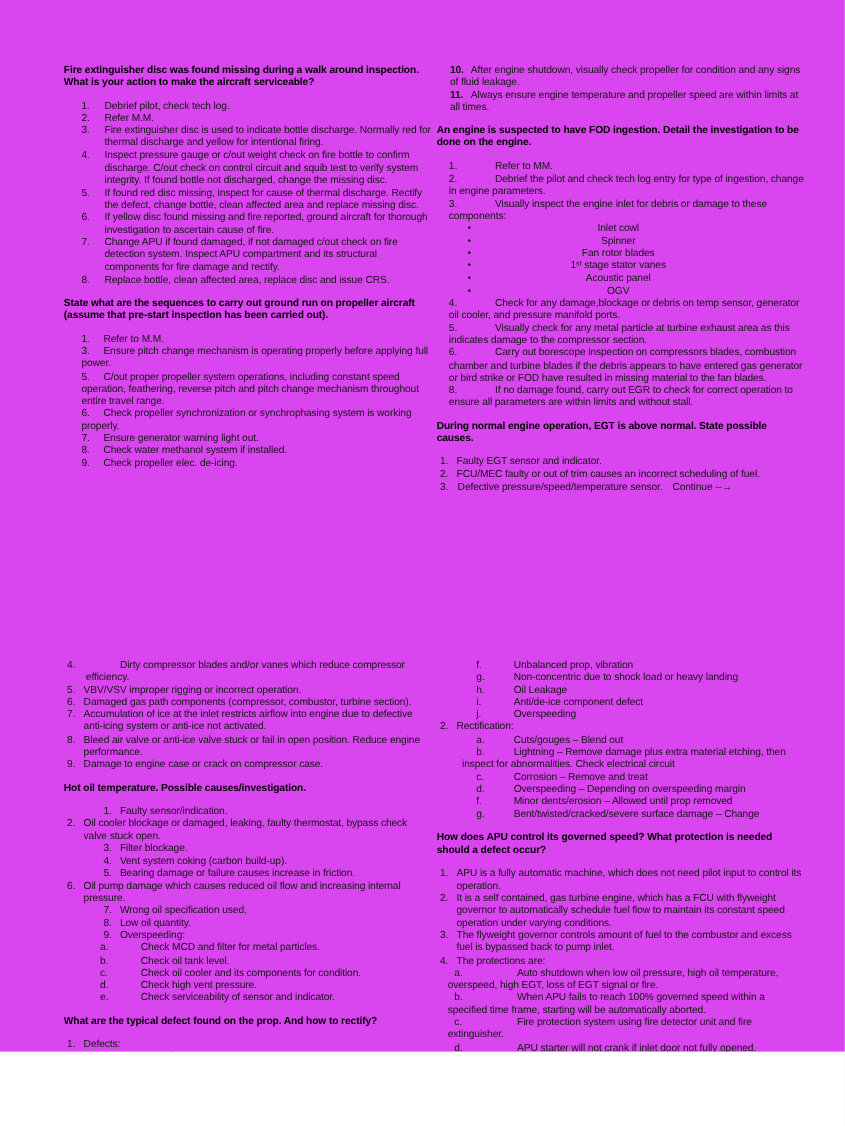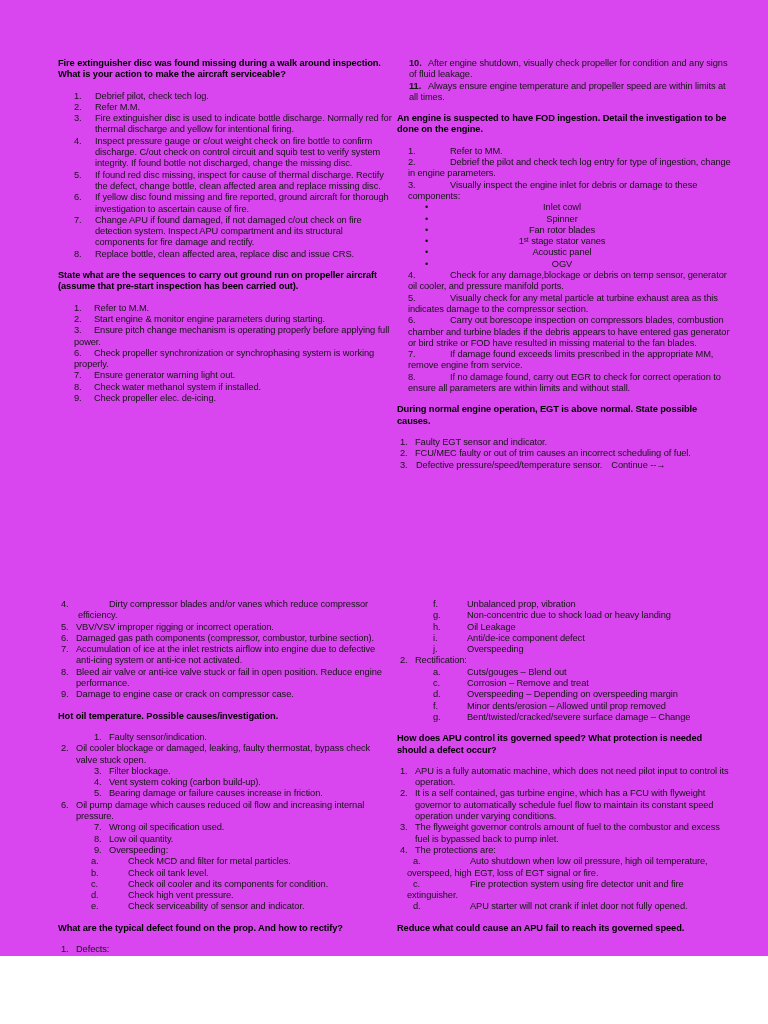--- a/index.html
+++ b/index.html
@@ -73,22 +73,22 @@
       <div class="ln la">
         <span class="mk">7.</span>
         <span class="tx">Change APU if found damaged, if not damaged c/out check on fire detection system. Inspect APU compartment and its structural components for fire damage and rectify.</span>
       </div>
       <div class="ln la">
         <span class="mk">8.</span>
         <span class="tx">Replace bottle, clean affected area, replace disc and issue CRS.</span>
       </div>
       <div class="ln h"><span class="tx">State what are the sequences to carry out ground run on propeller aircraft (assume that pre-start inspection has been carried out).</span></div>
       <div class="ln laf"><span class="mk">1.</span><span class="tx">Refer to M.M.</span></div>
-      <div class="ln laf"><span class="mk">2.</span><span class="tx">Start engine &amp; monitor engine parameters during starting.</span></div>
       <div class="ln laf"><span class="mk">3.</span><span class="tx">Ensure pitch change mechanism is operating properly before applying full power.</span></div>
+      <div class="ln laf"><span class="mk">5.</span><span class="tx">C/out proper propeller system operations, including constant speed operation, feathering, reverse pitch and pitch change mechanism throughout entire travel range.</span></div>
       <div class="ln laf"><span class="mk">6.</span><span class="tx">Check propeller synchronization or synchrophasing system is working properly.</span></div>
       <div class="ln laf"><span class="mk">7.</span><span class="tx">Ensure generator warning light out.</span></div>
       <div class="ln laf"><span class="mk">8.</span><span class="tx">Check water methanol system if installed.</span></div>
       <div class="ln laf"><span class="mk">9.</span><span class="tx">Check propeller elec. de-icing.</span></div>
     </div>
   <div class="quad" id="q-tr">
       <div class="ln l2f"><span class="mk">10.</span><span class="tx">After engine shutdown, visually check propeller for condition and any signs of fluid leakage.</span></div>
       <div class="ln l2f"><span class="mk">11.</span><span class="tx">Always ensure engine temperature and propeller speed are within limits at all times.</span></div>
       <div class="ln h"><span class="tx">An engine is suspected to have FOD ingestion. Detail the investigation to be done on the engine.</span></div>
       <div class="ln wn"><span class="mk">1.</span><span class="tx">Refer to MM.</span></div>
@@ -114,21 +114,20 @@
         <span class="mk">•</span>
         <span class="tx">Acoustic panel</span>
       </div>
       <div class="ln bul">
         <span class="mk">•</span>
         <span class="tx">OGV</span>
       </div>
       <div class="ln wn"><span class="mk">4.</span><span class="tx">Check for any damage,blockage or debris on temp sensor, generator oil cooler, and pressure manifold ports.</span></div>
       <div class="ln wn"><span class="mk">5.</span><span class="tx">Visually check for any metal particle at turbine exhaust area as this indicates damage to the compressor section.</span></div>
       <div class="ln wn"><span class="mk">6.</span><span class="tx">Carry out borescope inspection on compressors blades, combustion chamber and turbine blades if the debris appears to have entered gas generator or bird strike or FOD have resulted in missing material to the fan blades.</span></div>
-      <div class="ln wn"><span class="mk">7.</span><span class="tx">If damage found exceeds limits prescribed in the appropriate MM, remove engine from service.</span></div>
       <div class="ln wn"><span class="mk">8.</span><span class="tx">If no damage found, carry out EGR to check for correct operation to ensure all parameters are within limits and without stall.</span></div>
       <div class="ln h"><span class="tx">During normal engine operation, EGT is above normal. State possible causes.</span></div>
       <div class="ln lb">
         <span class="mk">1.</span>
         <span class="tx">Faulty EGT sensor and indicator.</span>
       </div>
       <div class="ln lb">
         <span class="mk">2.</span>
         <span class="tx">FCU/MEC faulty or out of trim causes an incorrect scheduling of fuel.</span>
       </div>
@@ -240,20 +239,21 @@
       <div class="ln subr"><span class="mk">f.</span><span class="tx">Unbalanced prop, vibration</span></div>
       <div class="ln subr"><span class="mk">g.</span><span class="tx">Non-concentric due to shock load or heavy landing</span></div>
       <div class="ln subr"><span class="mk">h.</span><span class="tx">Oil Leakage</span></div>
       <div class="ln subr"><span class="mk">i.</span><span class="tx">Anti/de-ice component defect</span></div>
       <div class="ln subr"><span class="mk">j.</span><span class="tx">Overspeeding</span></div>
       <div class="ln lb">
         <span class="mk">2.</span>
         <span class="tx">Rectification:</span>
       </div>
       <div class="ln subr"><span class="mk">a.</span><span class="tx">Cuts/gouges – Blend out</span></div>
+      <div class="ln subr"><span class="mk">b.</span><span class="tx">Lightning – Remove damage plus extra material etching, then inspect for abnormalities. Check electrical circuit</span></div>
       <div class="ln subr"><span class="mk">c.</span><span class="tx">Corrosion – Remove and treat</span></div>
       <div class="ln subr"><span class="mk">d.</span><span class="tx">Overspeeding – Depending on overspeeding margin</span></div>
       <div class="ln subr"><span class="mk">f.</span><span class="tx">Minor dents/erosion – Allowed until prop removed</span></div>
       <div class="ln subr"><span class="mk">g.</span><span class="tx">Bent/twisted/cracked/severe surface damage – Change</span></div>
       <div class="ln h"><span class="tx">How does APU control its governed speed? What protection is needed should a defect occur?</span></div>
       <div class="ln lb">
         <span class="mk">1.</span>
         <span class="tx">APU is a fully automatic machine, which does not need pilot input to control its operation.</span>
       </div>
       <div class="ln lb">
@@ -262,17 +262,18 @@
       </div>
       <div class="ln lb">
         <span class="mk">3.</span>
         <span class="tx">The flyweight governor controls amount of fuel to the combustor and excess fuel is bypassed back to pump inlet.</span>
       </div>
       <div class="ln lb">
         <span class="mk">4.</span>
         <span class="tx">The protections are:</span>
       </div>
       <div class="ln subw"><span class="mk">a.</span><span class="tx">Auto shutdown when low oil pressure, high oil temperature, overspeed, high EGT, loss of EGT signal or fire.</span></div>
+      <div class="ln subw"><span class="mk">b.</span><span class="tx">When APU fails to reach 100% governed speed within a specified time frame, starting will be automatically aborted.</span></div>
       <div class="ln subw"><span class="mk">c.</span><span class="tx">Fire protection system using fire detector unit and fire extinguisher.</span></div>
       <div class="ln subw"><span class="mk">d.</span><span class="tx">APU starter will not crank if inlet door not fully opened.</span></div>
       <div class="ln h"><span class="tx">Reduce what could cause an APU fail to reach its governed speed.</span></div>
     </div>
 </div>
 
 </body></html>

